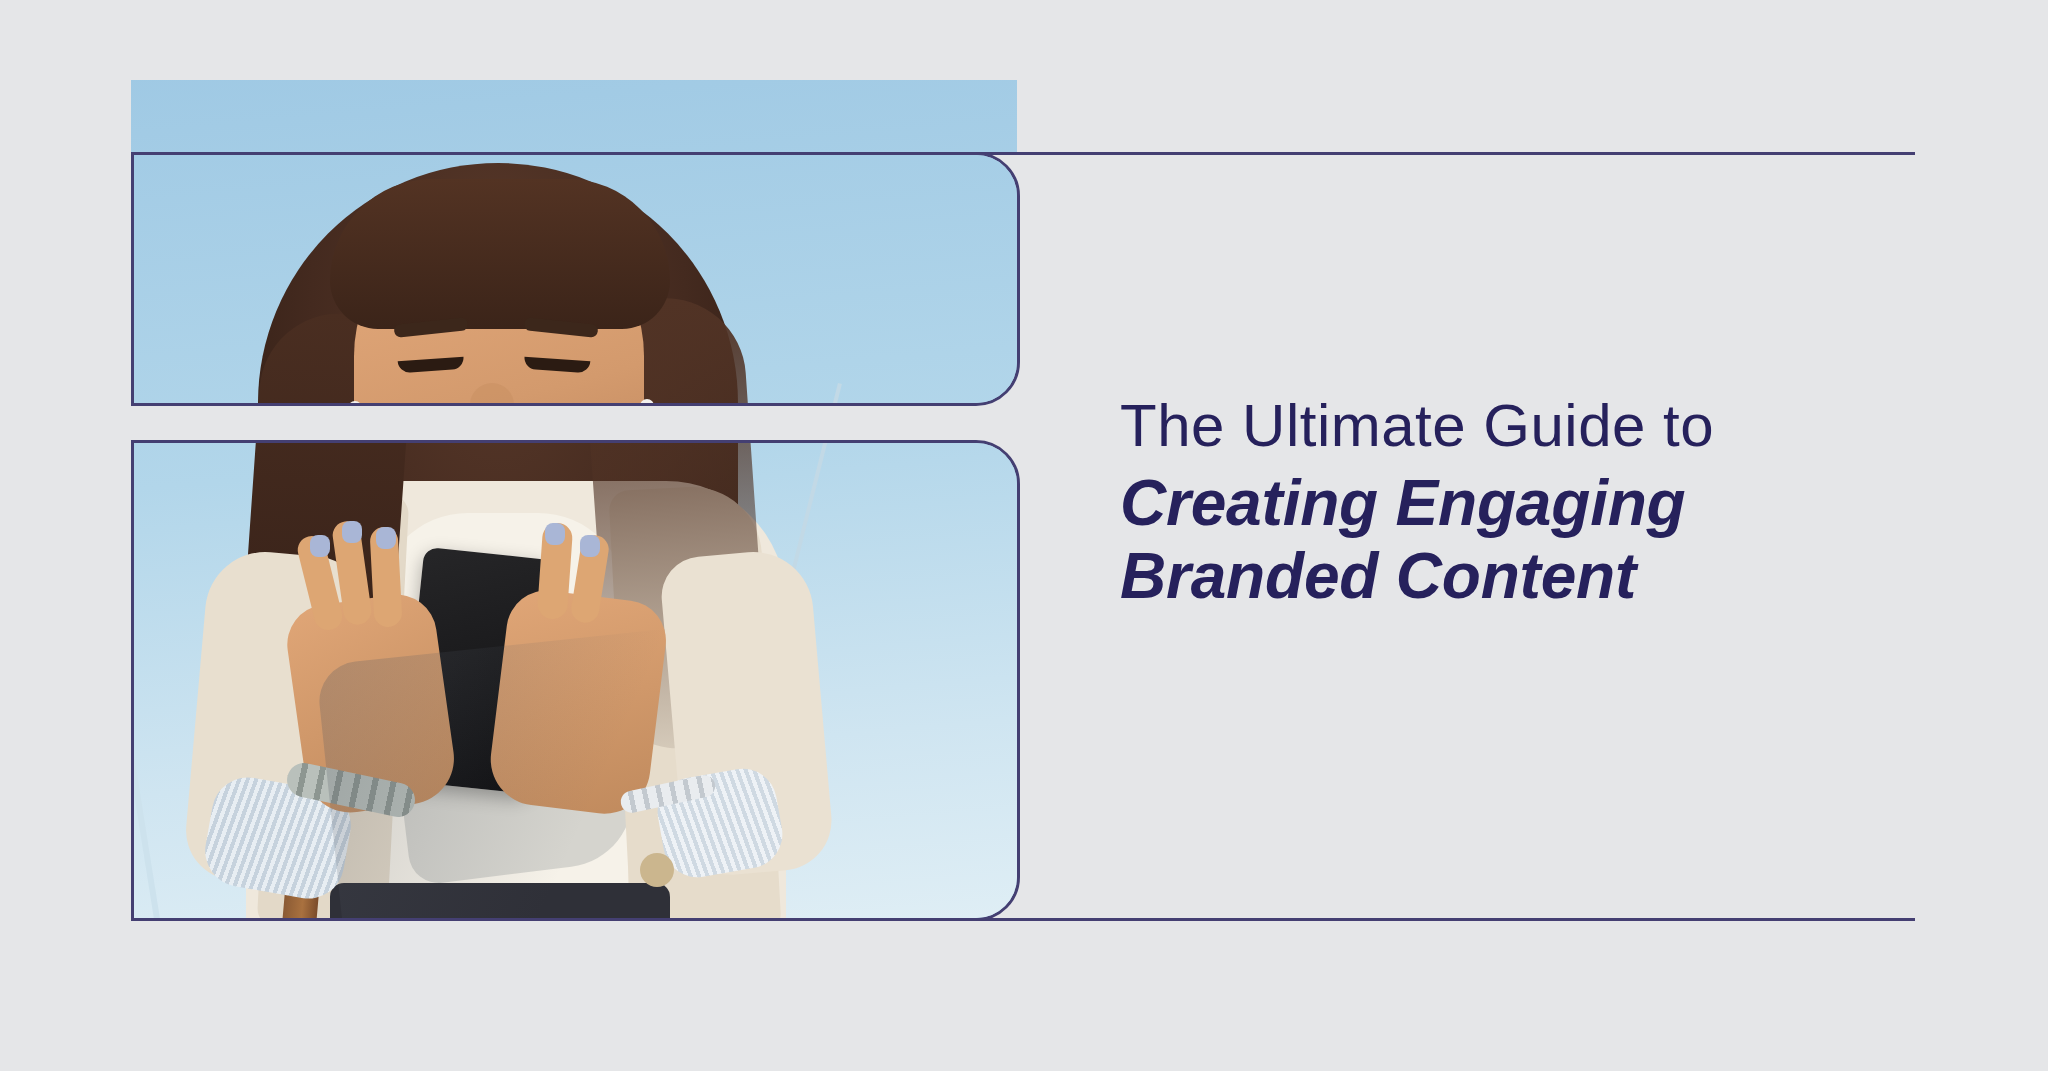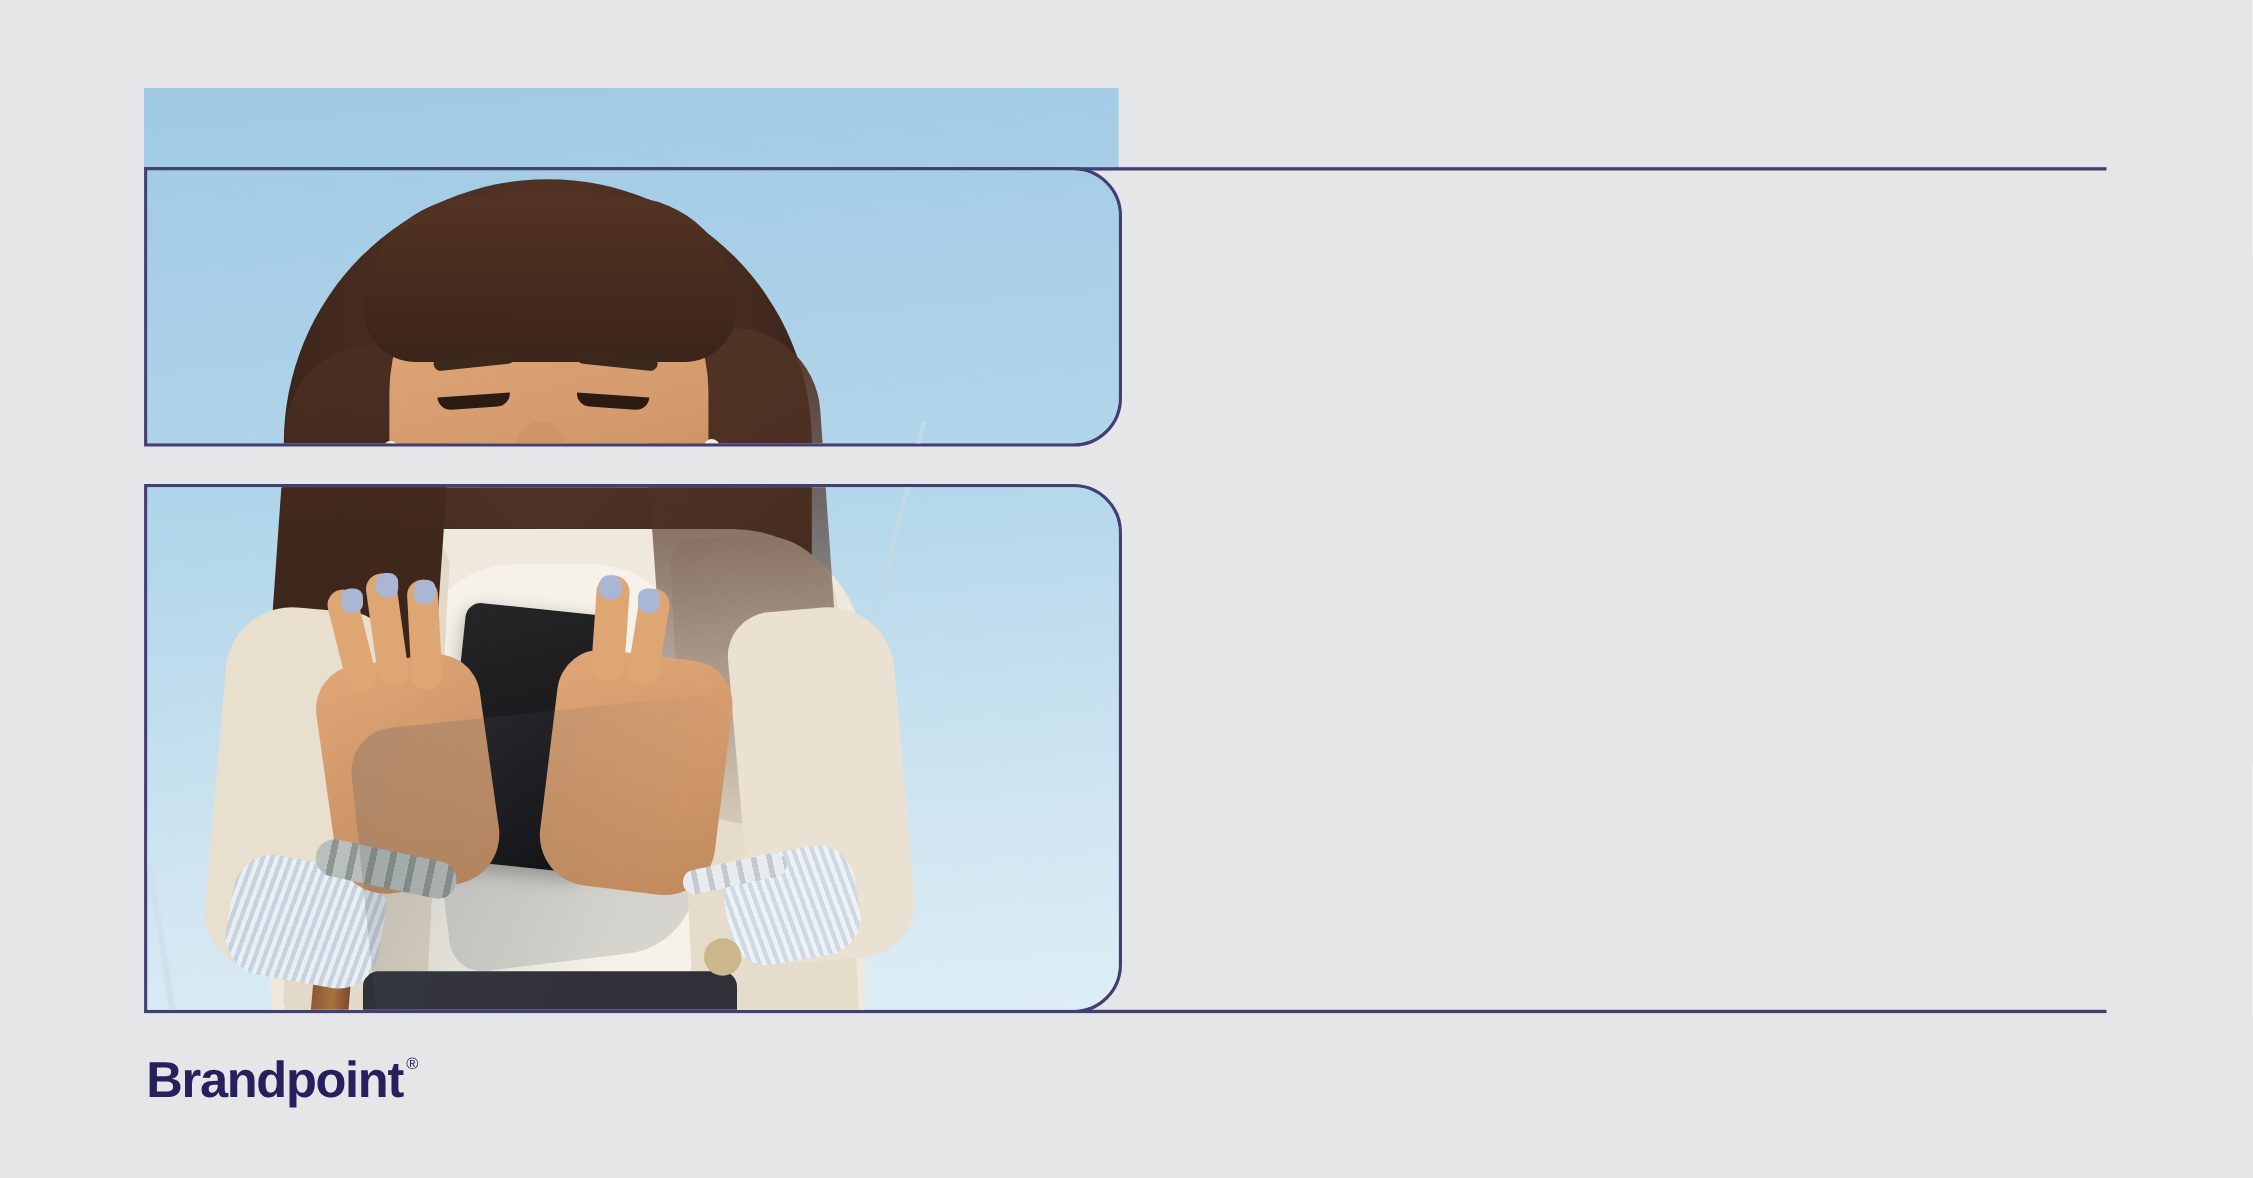--- a/index.html
+++ b/index.html
@@ -455,19 +455,20 @@
         <div class="nail n4"></div>
         <div class="nail n5"></div>
         <div class="bracelet"></div>
         <div class="bracelet-r"></div>
         <div class="button"></div>
         <div class="shadow-wash"></div>
       </div>
     </div>
   </div>
 
-
-  <div class="logo">
-    <span class="logo-wordmark">Brandpoint</span>
-    <span class="logo-tm">®</span>
+  <div class="headline">
+    <div class="headline-line1">The Ultimate Guide to</div>
+    <div class="headline-line2">Creating Engaging</div>
+    <div class="headline-line3">Branded Content</div>
   </div>
 
+
 </div>
 
 </body></html>

